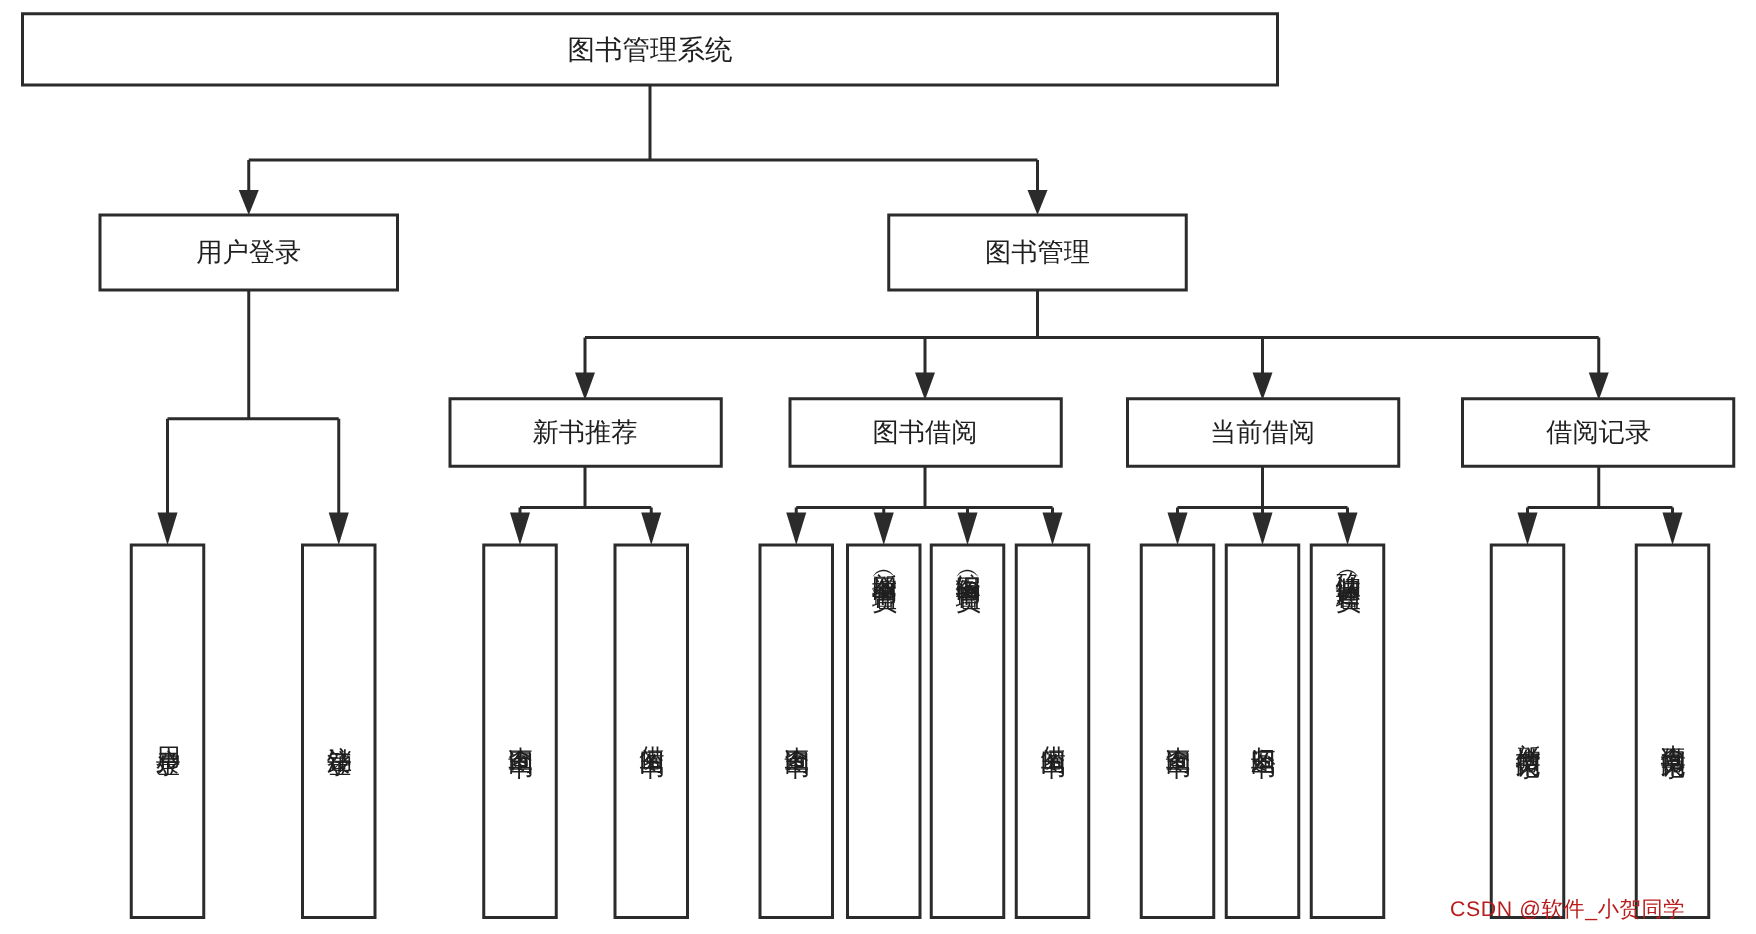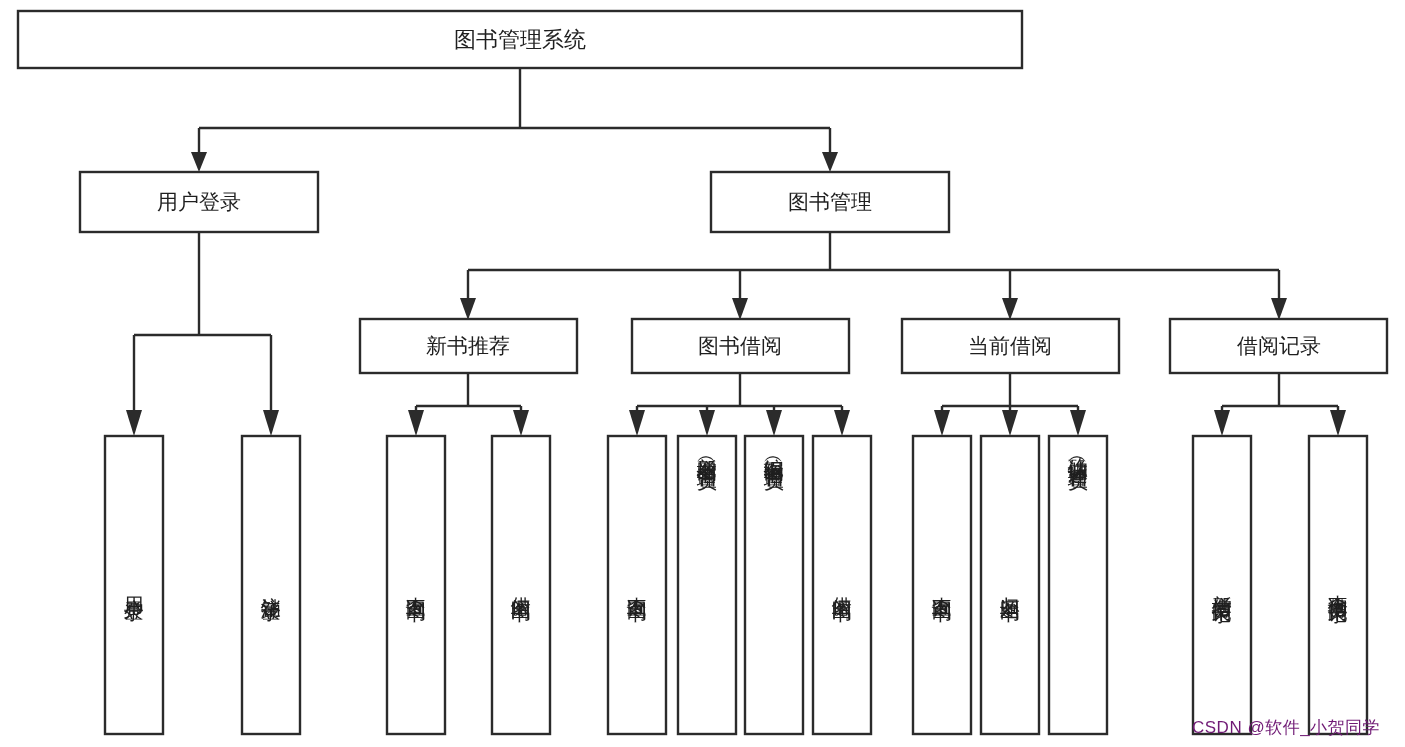--- a/index.html
+++ b/index.html
@@ -70,25 +70,25 @@
     line-height: 1.22;
     color: #1f1f1f;
     writing-mode: vertical-rl;
     text-orientation: upright;
     letter-spacing: 2px;
     white-space: nowrap;
     text-align: center;
   }
   .watermark {
     position: absolute;
-    left: 1192px;
+    left: 1160px;
     top: 716px;
     font-family: "Liberation Sans", "DejaVu Sans", sans-serif;
     font-size: 17px;
-    color: #701a75;
+    color: #b91c1c;
     white-space: nowrap;
     letter-spacing: 0.5px;
   }
 </style>
 </head>
 <body>
 
 <div id="diagram-root">
 
   <svg class="diagram-canvas" viewBox="0 0 1405 747">

